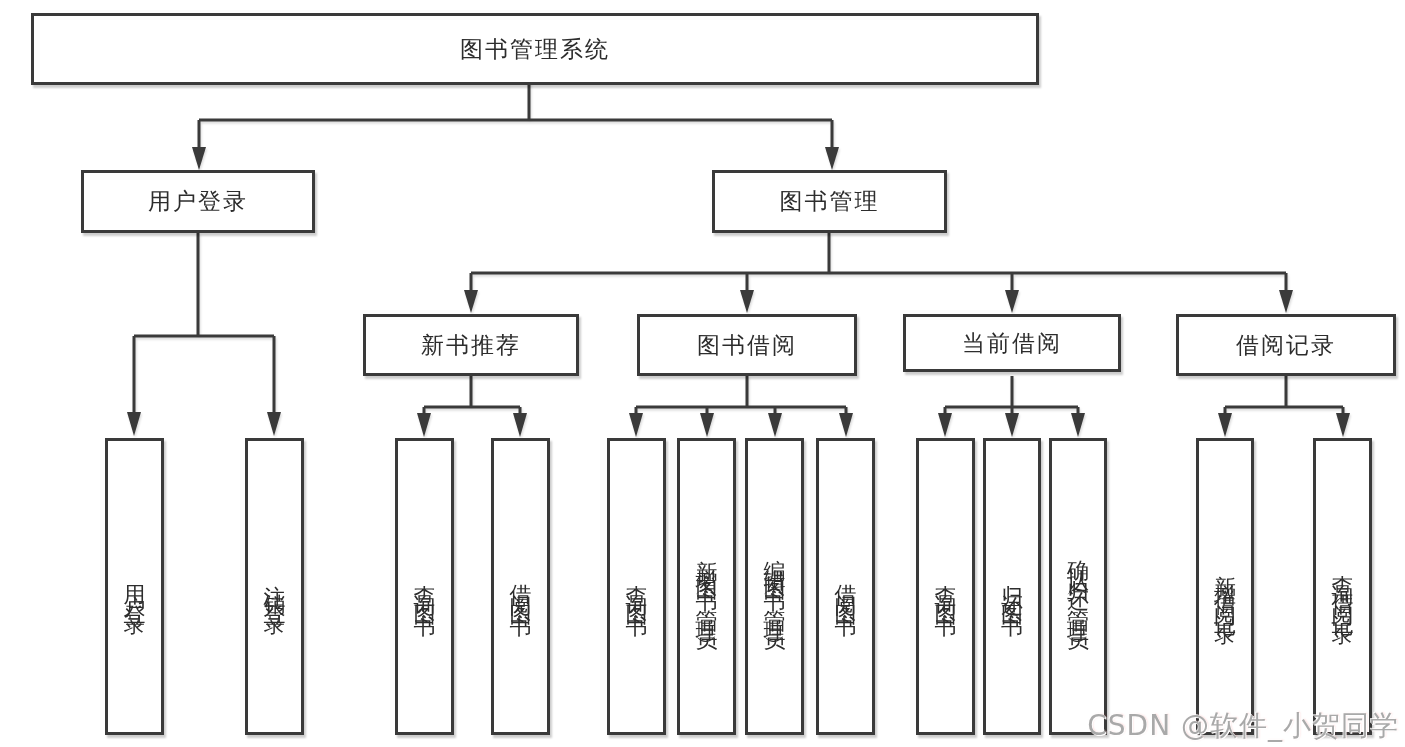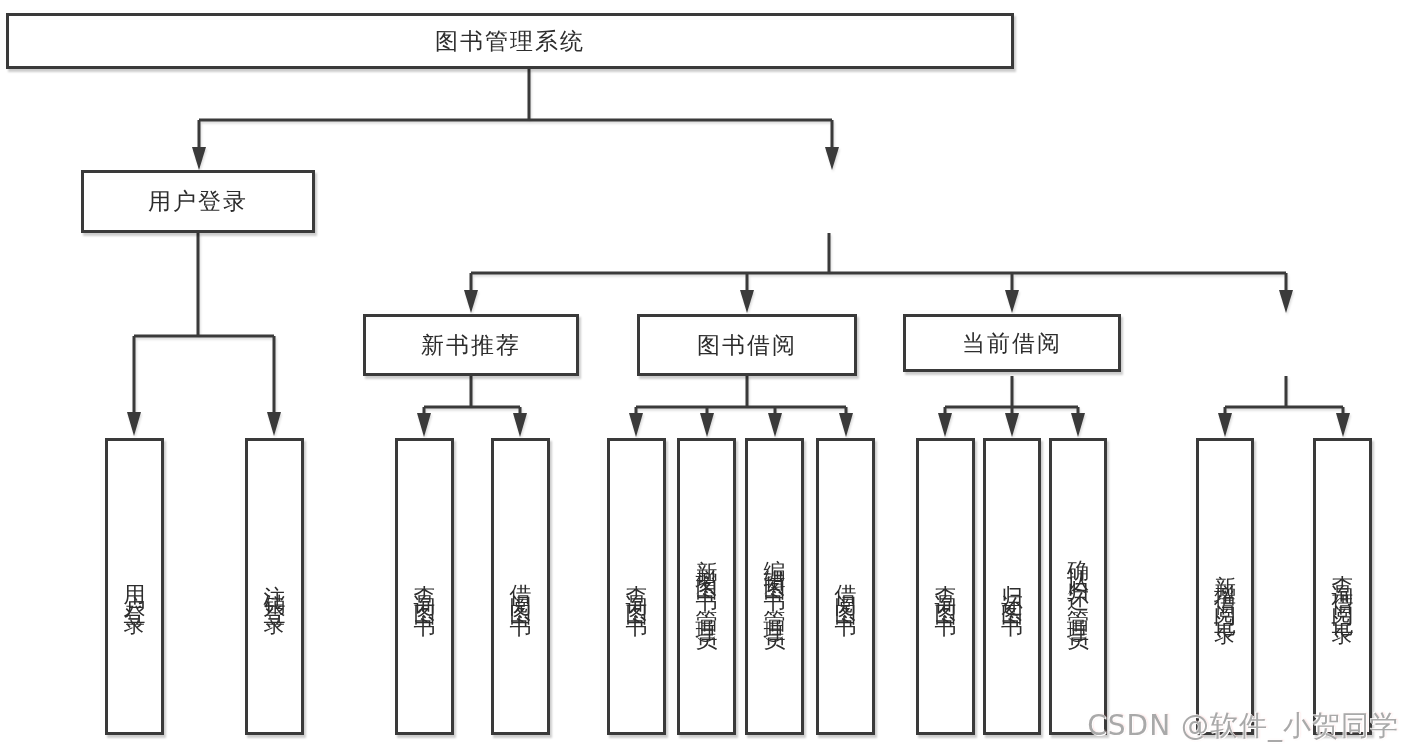--- a/index.html
+++ b/index.html
@@ -120,27 +120,29 @@
 
       <polygon points="938,413 952,413 945,437"></polygon>
       <polygon points="1005,413 1019,413 1012,437"></polygon>
       <polygon points="1071,413 1085,413 1078,437"></polygon>
 
       <polygon points="1218,413 1232,413 1225,437"></polygon>
       <polygon points="1336,413 1350,413 1343,437"></polygon>
     </g>
   </svg>
 
-  <div class="node h" style="left:6px; top:13px; width:1008px; height:56px;">图书管理系统</div>
+  <div class="node h" style="left:31px; top:13px; width:1008px; height:72px;">图书管理系统</div>
 
   <div class="node h" style="left:81px; top:170px; width:234px; height:63px;">用户登录</div>
+  <div class="node h" style="left:712px; top:170px; width:235px; height:63px;">图书管理</div>
 
   <div class="node h" style="left:637px; top:314px; width:220px; height:62px;">图书借阅</div>
   <div class="node h" style="left:363px; top:314px; width:216px; height:62px;">新书推荐</div>
   <div class="node h" style="left:903px; top:314px; width:218px; height:58px;">当前借阅</div>
+  <div class="node h" style="left:1176px; top:314px; width:220px; height:62px;">借阅记录</div>
 
   <div class="node v" style="left:105px; top:438px; width:59px; height:297px;">
     <span class="vt">用户登录</span>
   </div>
   <div class="node v" style="left:245px; top:438px; width:59px; height:297px;">
     <span class="vt">注销登录</span>
   </div>
 
   <div class="node v" style="left:395px; top:438px; width:59px; height:297px;">
     <span class="vt">查询图书</span>

